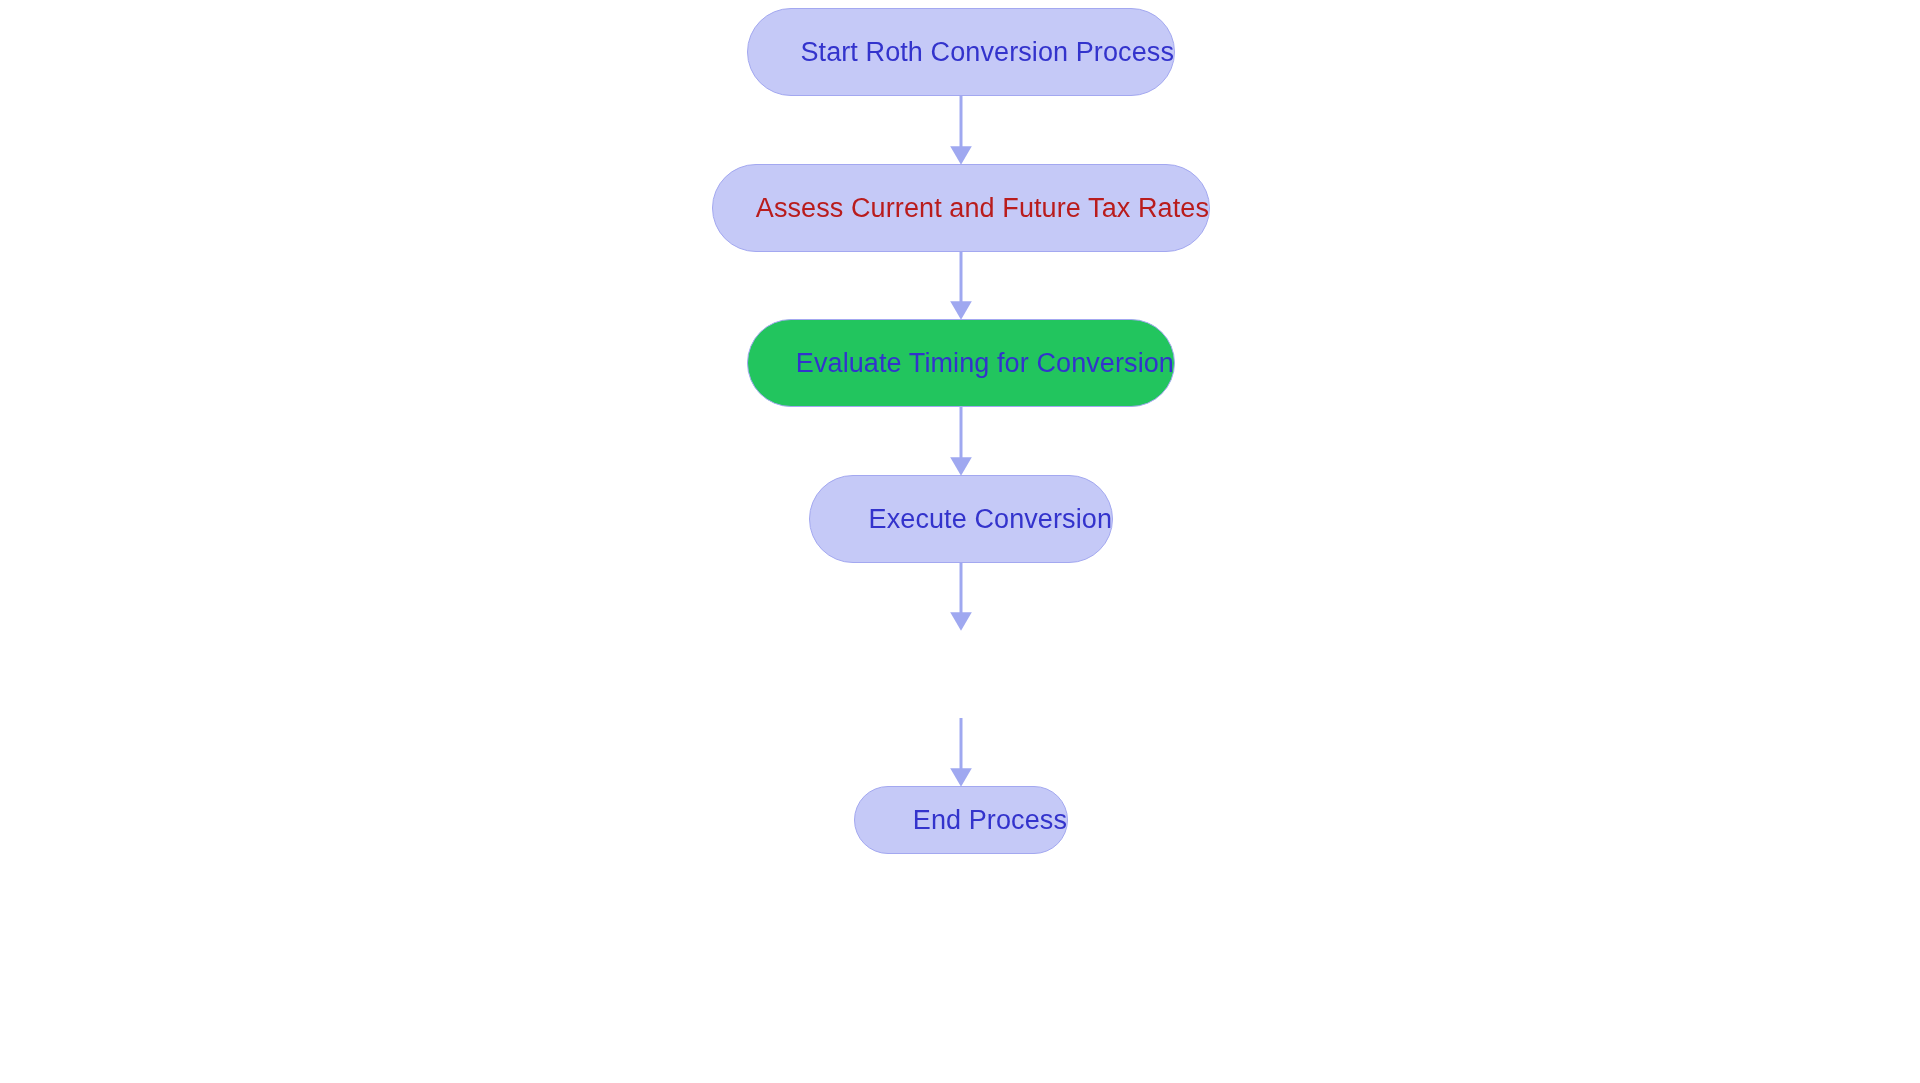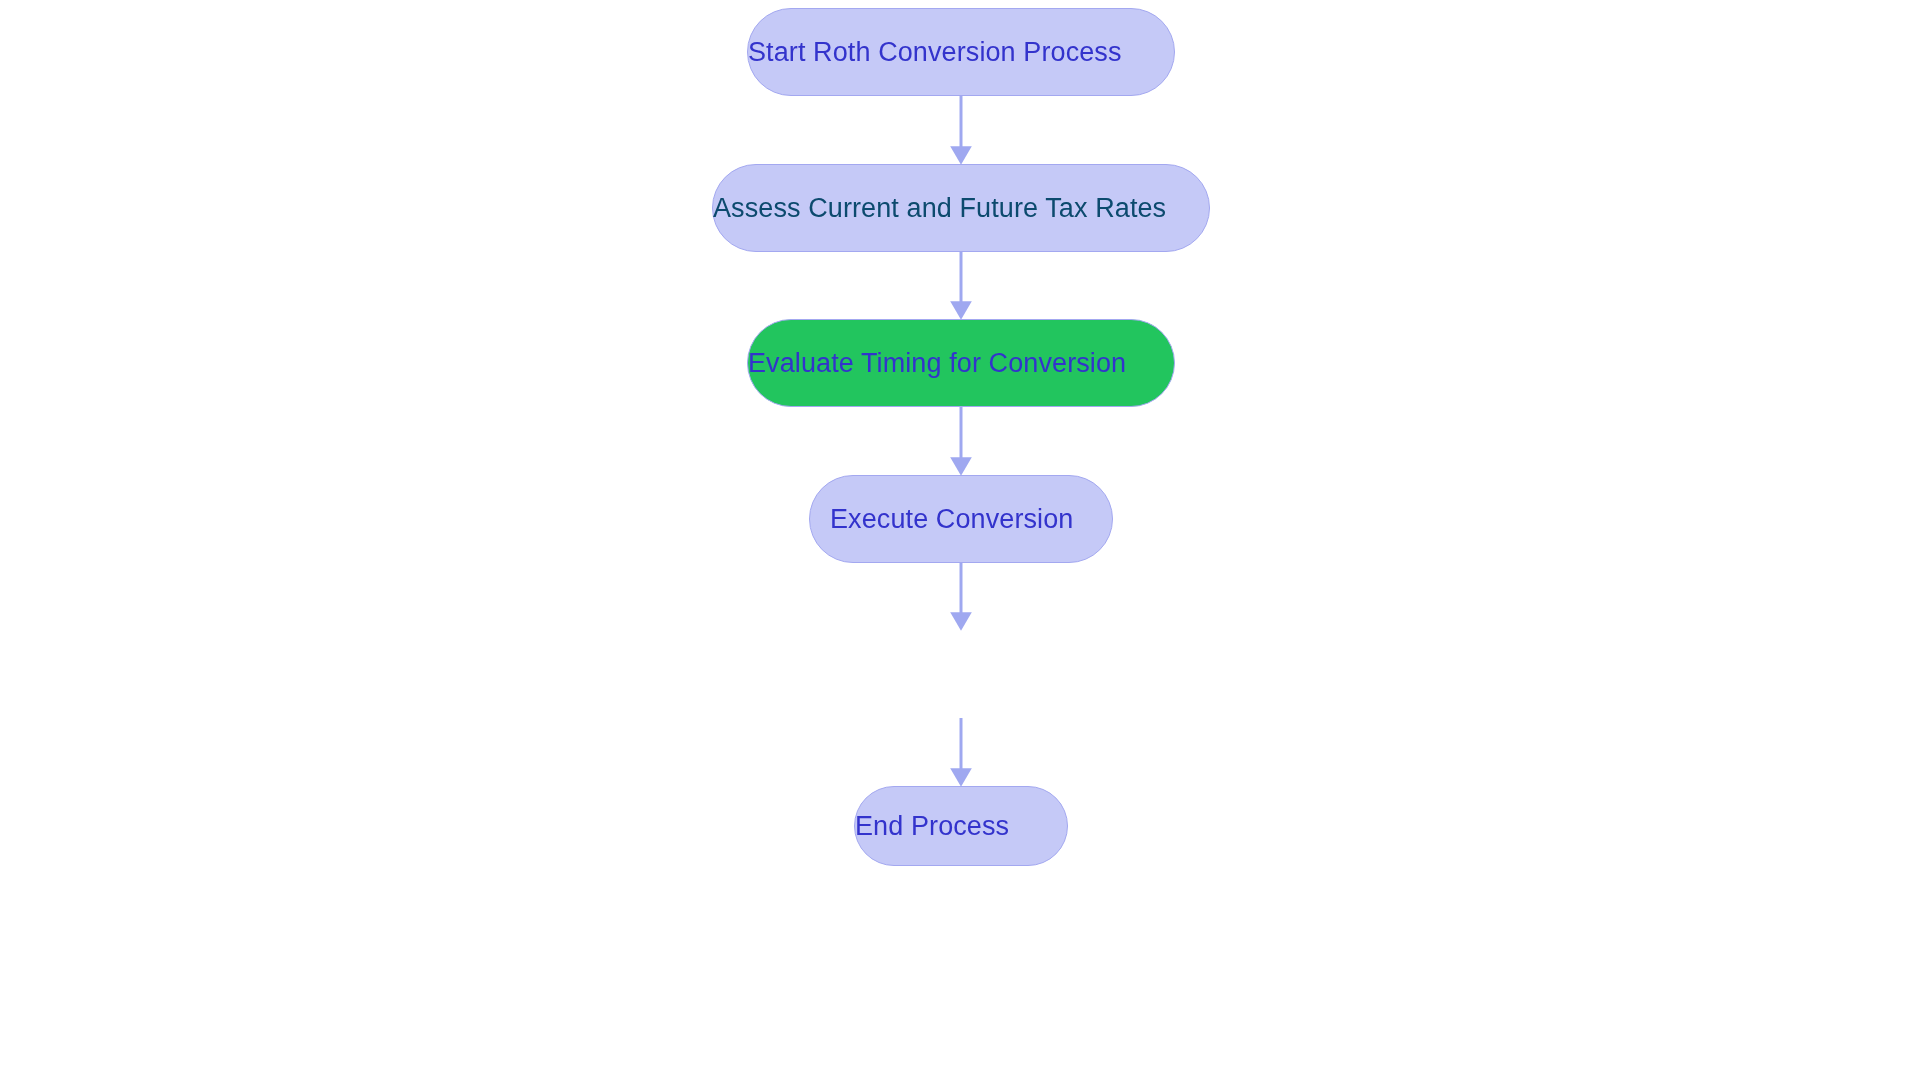--- a/index.html
+++ b/index.html
@@ -39,21 +39,21 @@
     top: 0;
     width: 1920px;
     height: 1083px;
   }
 
   .flow-node {
     position: absolute;
     box-sizing: border-box;
     display: flex;
     align-items: center;
-    justify-content: flex-start;
+    justify-content: flex-end;
     background: #c5c9f7;
     border: 1.6px solid #a3a8f0;
     border-radius: 999px;
     transform: translateX(-50%);
   }
 
   .flow-node-label {
     color: #3333cc;
     font-family: "Liberation Sans", sans-serif;
     font-size: 27px;
@@ -82,26 +82,26 @@
         <line x1="961" y1="563" x2="961" y2="614" stroke="#9fa8f0" stroke-width="3" marker-end="url(#arrowhead)"></line>
         <line x1="961" y1="718" x2="961" y2="770" stroke="#9fa8f0" stroke-width="3" marker-end="url(#arrowhead)"></line>
       </g>
   </svg>
 
   <div id="node-layer">
       <div class="flow-node" style="left: 961px; top: 8px; width: 428px; height: 88px; background: rgb(197, 201, 247); border-color: rgb(163, 168, 240);">
         <span class="flow-node-label" style="color: rgb(51, 51, 204);">Start Roth Conversion Process</span>
       </div>
       <div class="flow-node" style="left: 961px; top: 164px; width: 498px; height: 88px; background: rgb(197, 201, 247); border-color: rgb(163, 168, 240);">
-        <span class="flow-node-label" style="color: #0c4a6e;">Assess Current and Future Tax Rates</span>
+        <span class="flow-node-label" style="color: #b91c1c;">Assess Current and Future Tax Rates</span>
       </div>
       <div class="flow-node" style="left: 961px; top: 319px; width: 428px; height: 88px; background: #22c55e; border-color: rgb(163, 168, 240);">
         <span class="flow-node-label" style="color: rgb(51, 51, 204);">Evaluate Timing for Conversion</span>
       </div>
       <div class="flow-node" style="left: 961px; top: 475px; width: 304px; height: 88px; background: rgb(197, 201, 247); border-color: rgb(163, 168, 240);">
         <span class="flow-node-label" style="color: rgb(51, 51, 204); margin-left: 20px;">Execute Conversion</span>
       </div>
-      <div class="flow-node" style="left: 961px; top: 786px; width: 214px; height: 80px; background: rgb(197, 201, 247); border-color: rgb(163, 168, 240);">
+      <div class="flow-node" style="left: 961px; top: 786px; width: 214px; height: 68px; background: rgb(197, 201, 247); border-color: rgb(163, 168, 240);">
         <span class="flow-node-label" style="color: rgb(51, 51, 204);">End Process</span>
       </div>
     </div>
 
 </div>
 
 </body></html>

